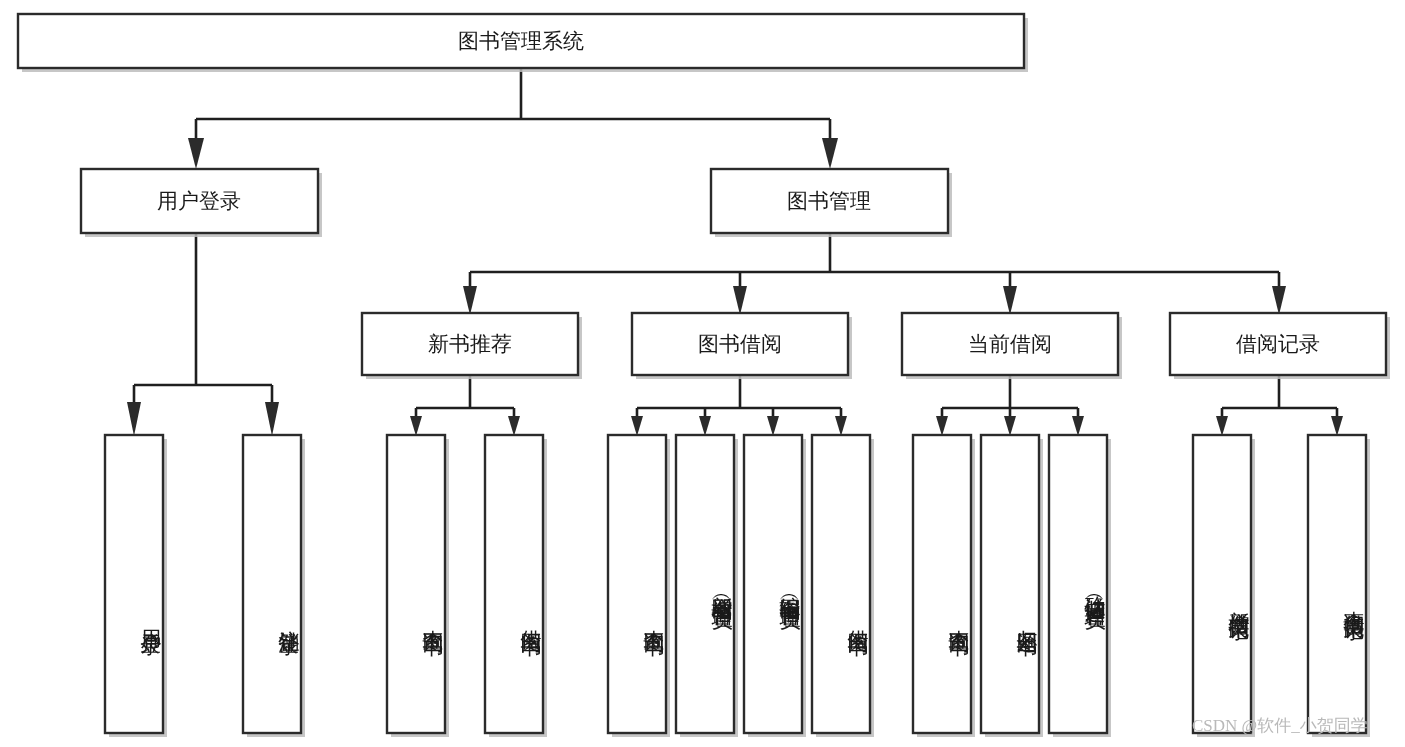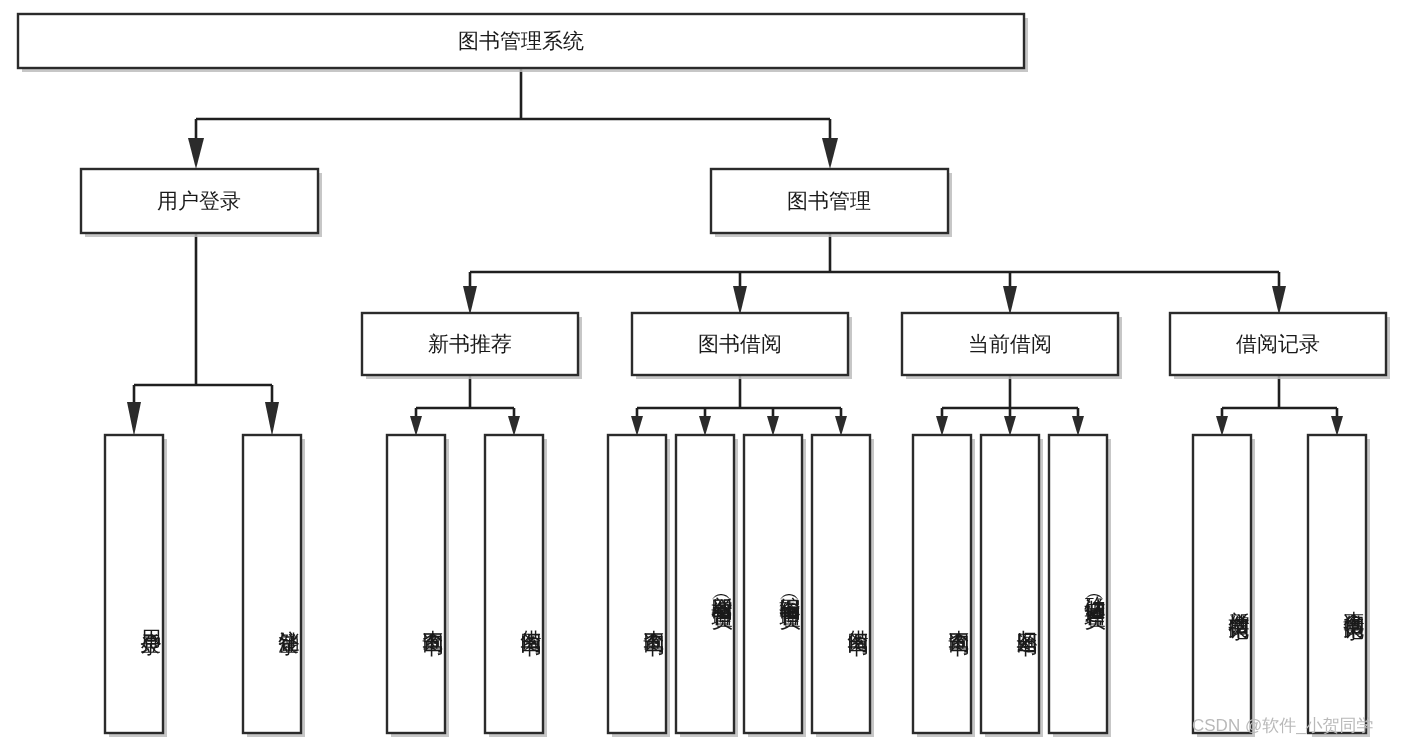--- a/index.html
+++ b/index.html
@@ -66,21 +66,21 @@
     color: #1a1a1a;
     text-align: center;
     display: flex;
     align-items: flex-start;
     justify-content: center;
     pointer-events: none;
     user-select: none;
   }
   .watermark {
     position: absolute;
-    font-family: Liberation Sans, sans-serif;
+    font-family: Liberation Serif, serif;
     font-size: 17px;
     color: #b9b9b9;
     white-space: nowrap;
     user-select: none;
   }
 </style>
 </head>
 <body>
 
 <div id="diagram-root">

